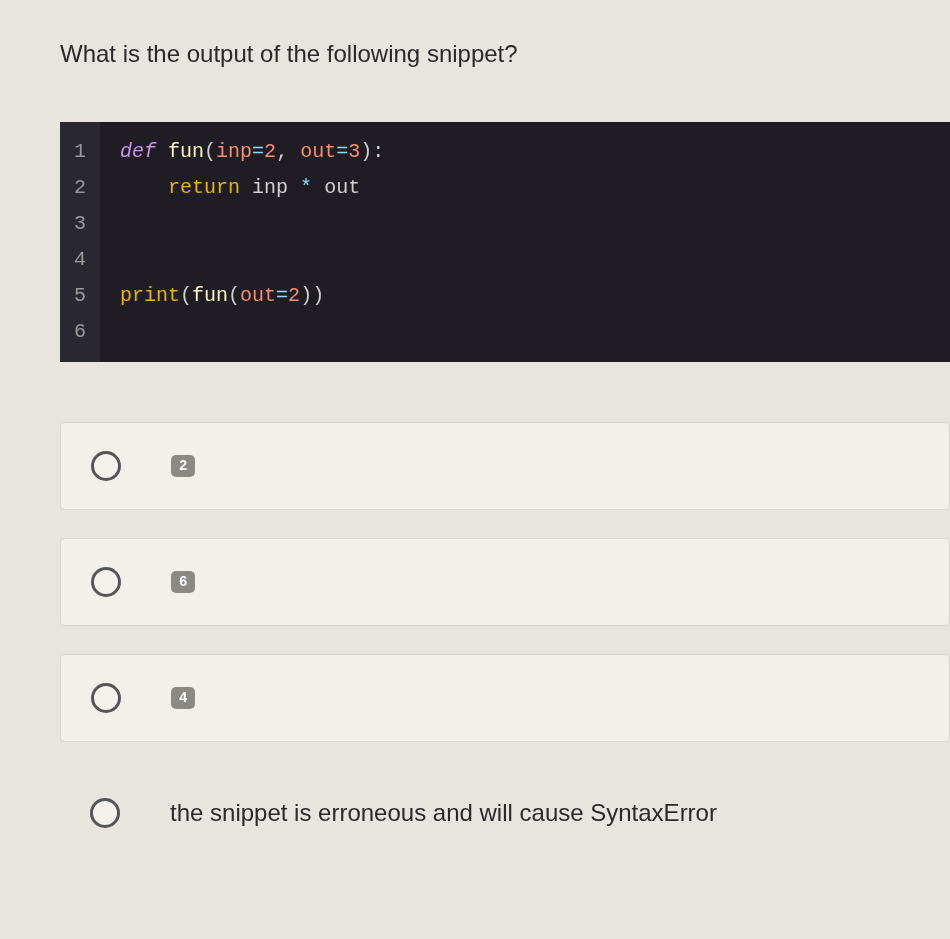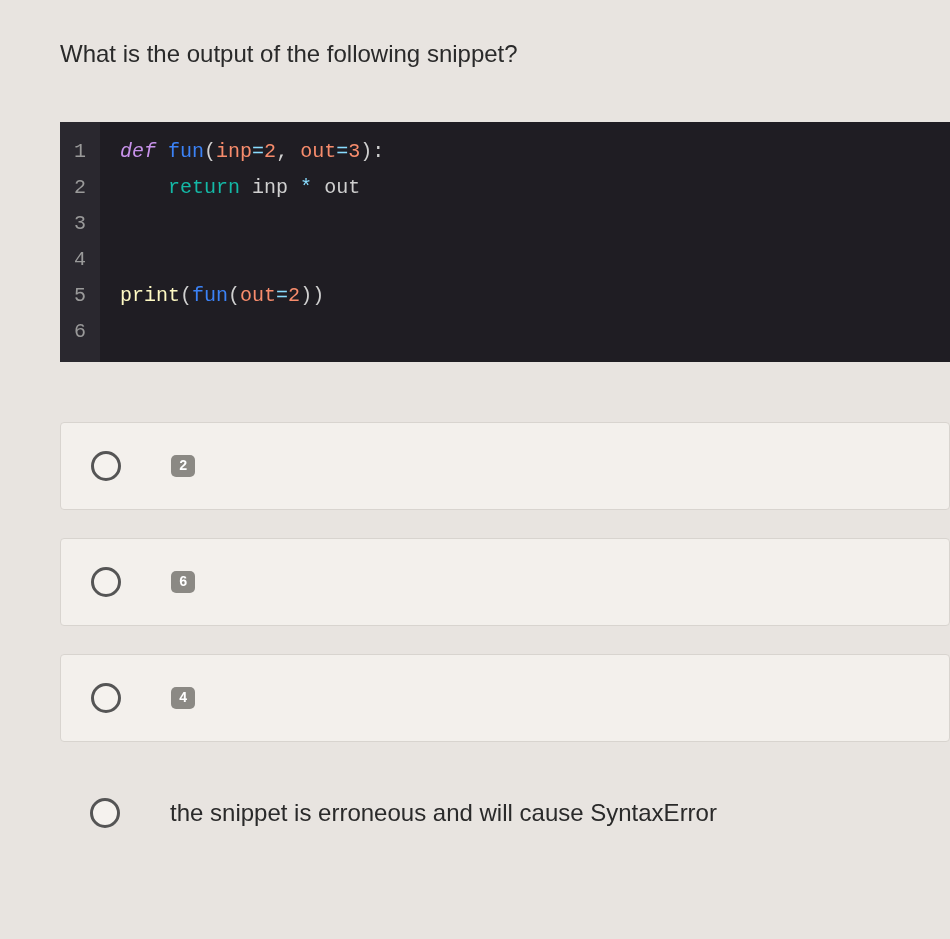--- a/index.html
+++ b/index.html
@@ -38,30 +38,30 @@
     display: block;
   }
   .code {
     padding: 12px 20px;
     font-family: "Consolas", "Menlo", "Courier New", monospace;
     font-size: 20px;
     line-height: 36px;
     white-space: pre;
   }
   .kw-def { color: #c792ea; font-style: italic; }
-  .fn { color: #3b82f6; }
+  .fn { color: #fef9c3; }
   .paren { color: #d0d0d0; }
   .param { color: #f78c6c; }
   .eq { color: #89ddff; }
   .num { color: #f78c6c; }
   .comma { color: #d0d0d0; }
-  .kw-ret { color: #14b8a6; font-family: Liberation Mono, monospace; }
+  .kw-ret { color: #eab308; font-family: Liberation Mono, monospace; }
   .ident { color: #d0d0d0; }
   .op { color: #89ddff; }
-  .call { color: #fef9c3; }
+  .call { color: #eab308; }
 
   .options {
     display: flex;
     flex-direction: column;
     gap: 28px;
   }
   .option {
     background: #f3f0ec;
     border: 1px solid #d8d4cf;
     border-radius: 4px;

